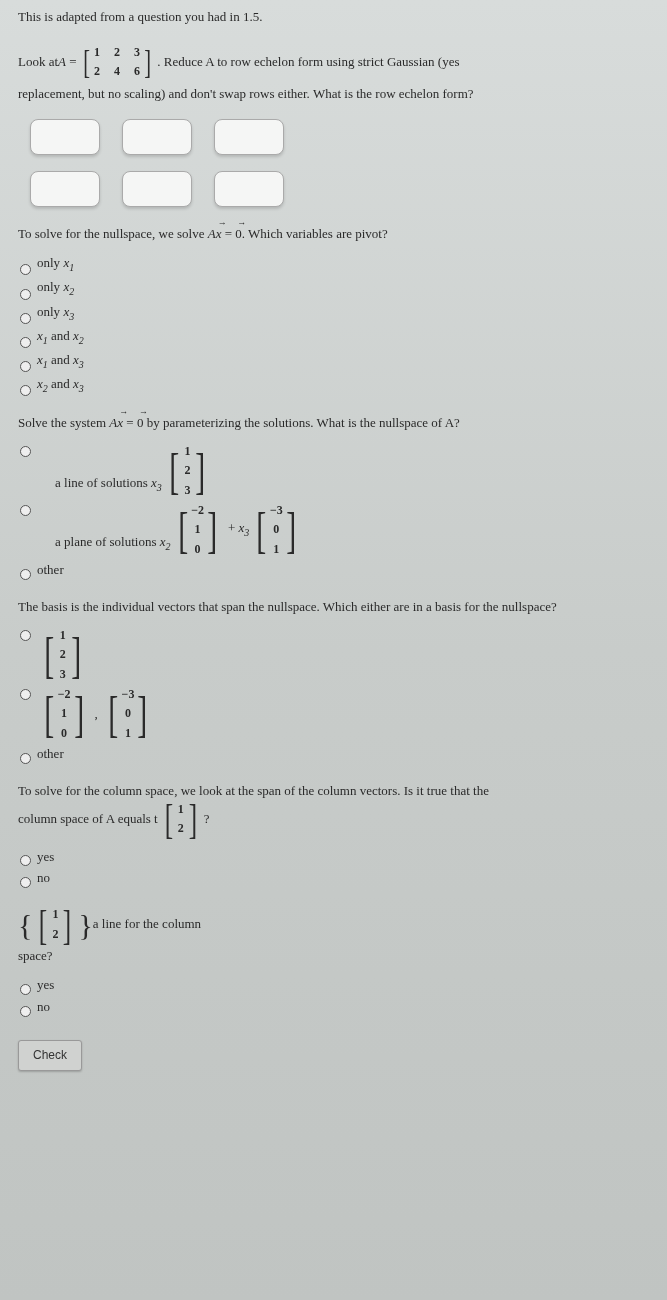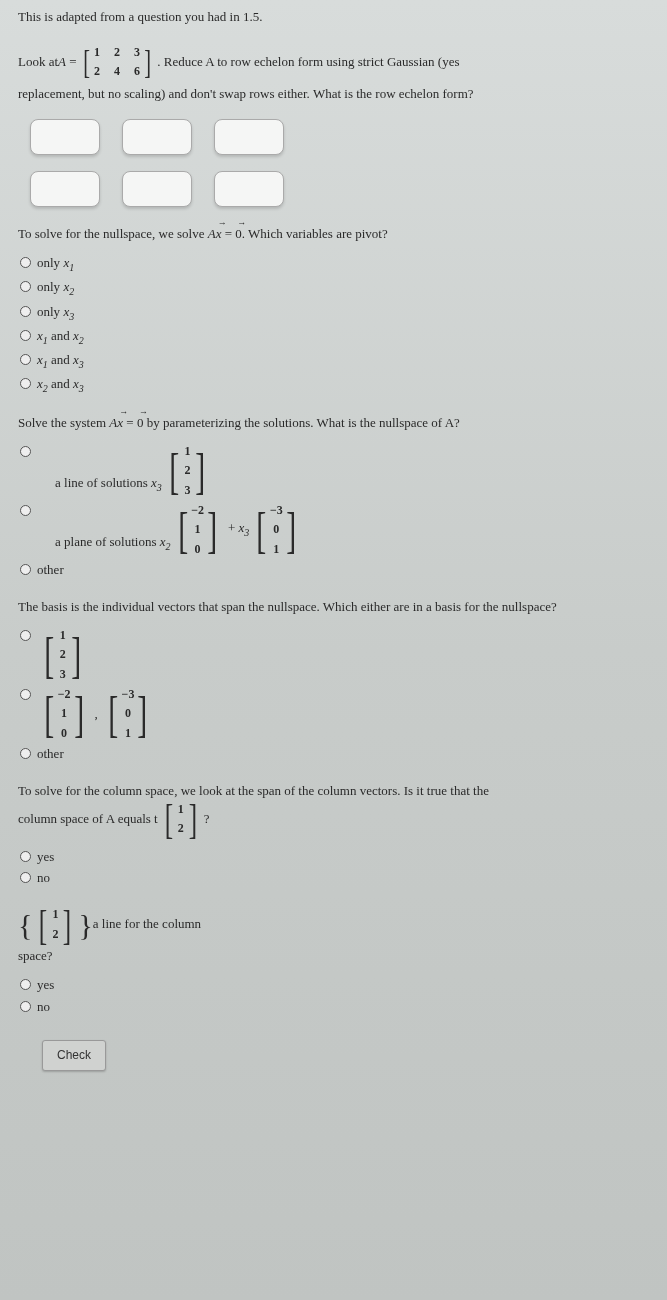--- a/index.html
+++ b/index.html
@@ -41,21 +41,21 @@
   .question-block { margin-top: 18px; margin-bottom: 10px; }
   .input-row { display: flex; gap: 22px; margin: 16px 0 8px 12px; }
   .input-box {
     width: 70px; height: 36px;
     background: #f5f6f5;
     border: 1px solid #aaa;
     border-radius: 8px;
     box-shadow: 0 2px 3px rgba(0,0,0,0.15);
   }
   .radio-group { margin: 4px 0 0 2px; }
-  .radio-row { display: flex; align-items: flex-start; gap: 6px; margin: 3px 0; }
+  .radio-row { display: flex; align-items: flex-end; gap: 6px; margin: 3px 0; }
   .radio-row.tall { align-items: flex-start; }
   .radio {
     width: 11px; height: 11px;
     border: 1px solid #555;
     border-radius: 50%;
     background: #eee;
     flex-shrink: 0;
     margin-top: 3px;
   }
   .sub { font-style: italic; font-size: 10px; vertical-align: sub; }
@@ -67,21 +67,20 @@
     margin-top: 20px;
     padding: 6px 14px;
     background: #d0d2d0;
     border: 1px solid #999;
     border-radius: 3px;
     font-family: Arial, sans-serif;
     font-size: 12px;
     color: #333;
     box-shadow: 0 1px 2px rgba(0,0,0,0.2);
     cursor: pointer;
-    margin-left: 24px;
   }
   .ml { margin-left: 18px; margin-top: 28px; }
   .set-brace { font-size: 30px; line-height: 24px; font-family: 'Times New Roman', serif; }
 </style>
 </head>
 <body>
 
 
 
 

